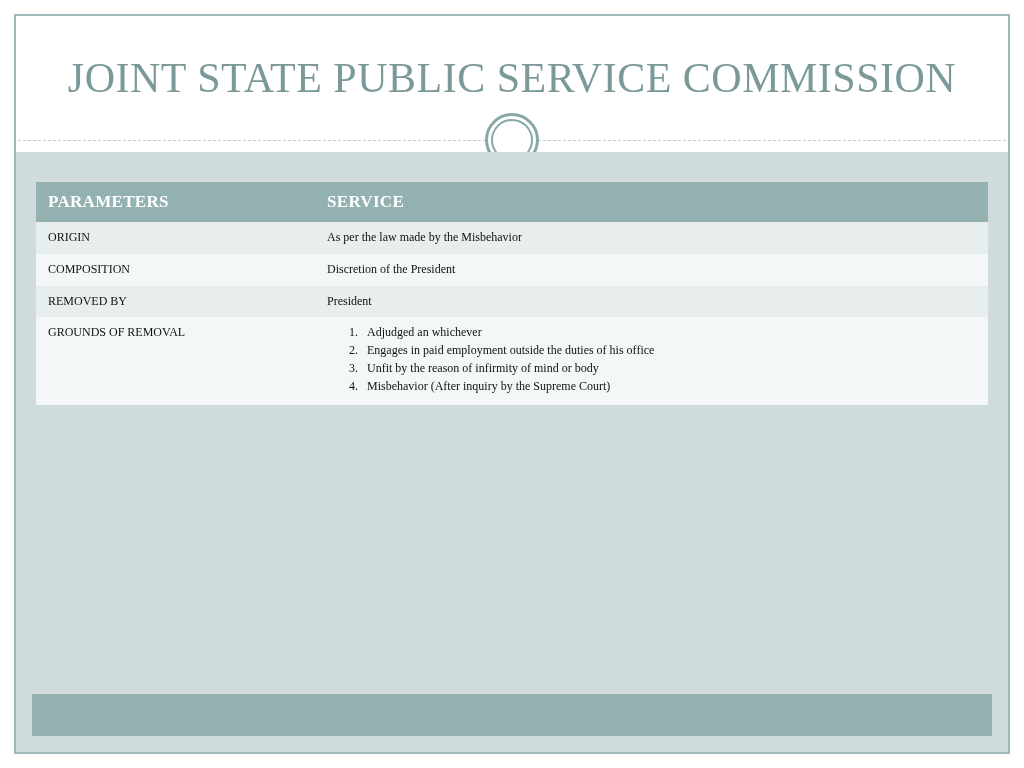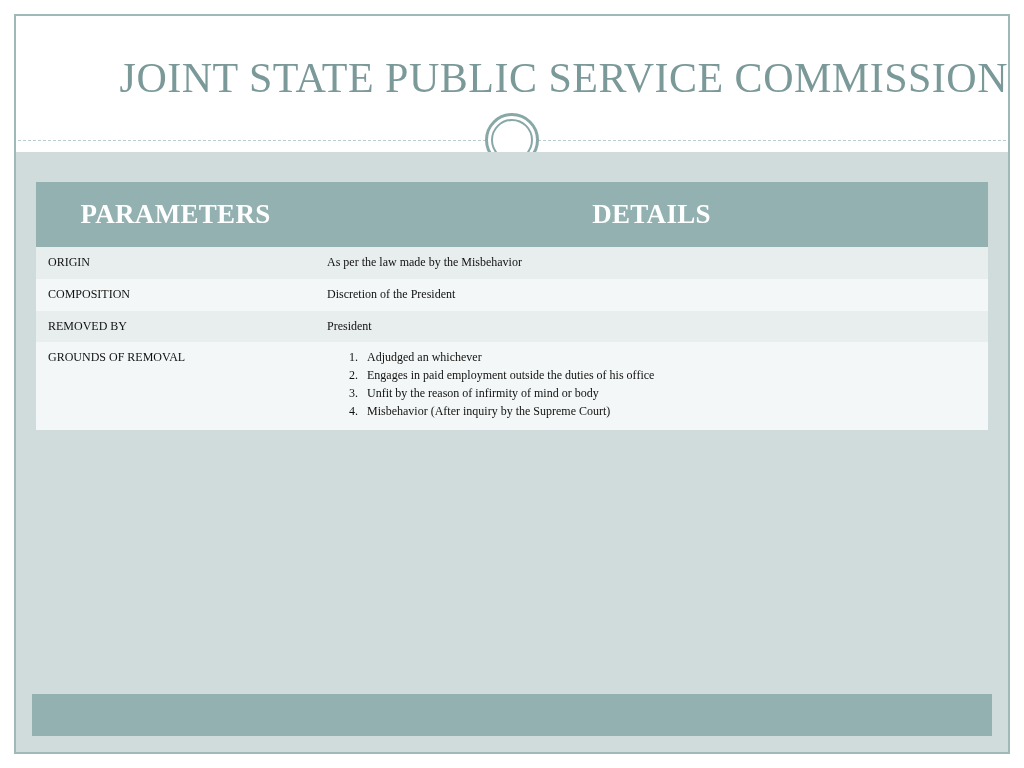--- a/index.html
+++ b/index.html
@@ -31,21 +31,21 @@
     pointer-events: none;
   }
   .title-zone {
     position: absolute;
     left: 16px;
     top: 16px;
     right: 16px;
     height: 124px;
     display: flex;
     align-items: center;
-    justify-content: flex-end;
+    justify-content: center;
   }
   .slide-title {
     font-family: "Liberation Serif", serif;
     font-size: 42px;
     letter-spacing: 0.5px;
     color: #7b9999;
     text-align: center;
     white-space: nowrap;
   }
   .divider {
@@ -99,23 +99,23 @@
   table.data {
     width: 100%;
     border-collapse: collapse;
     table-layout: fixed;
   }
   table.data th {
     background: #93b1b1;
     color: #ffffff;
     font-family: "Liberation Serif", serif;
     font-weight: bold;
-    font-size: 27px;
-    text-align: center;
-    padding: 17px 12px;
+    font-size: 17px;
+    text-align: left;
+    padding: 10px 12px;
     letter-spacing: 0.3px;
   }
   table.data th.col-param { width: 255px; }
   table.data td {
     font-family: "Liberation Serif", serif;
     font-size: 12px;
     color: #111111;
     padding: 8px 12px;
     vertical-align: top;
     line-height: 1.32;
@@ -153,21 +153,21 @@
   <div class="divider"></div>
   <div class="divider-circle"></div>
   <div class="divider-circle-inner"></div>
 
   <div class="body-zone">
     <div class="table-wrap">
       <table class="data">
         <thead>
           <tr>
             <th class="col-param">PARAMETERS</th>
-            <th>DETAILS</th>
+            <th>SERVICE</th>
           </tr>
         </thead>
         <tbody>
           <tr class="odd">
             <td class="param">ORIGIN</td>
             <td class="details">As per the law made by the Misbehavior</td>
           </tr>
           <tr class="even">
             <td class="param">COMPOSITION</td>
             <td class="details">Discretion of the President</td>

